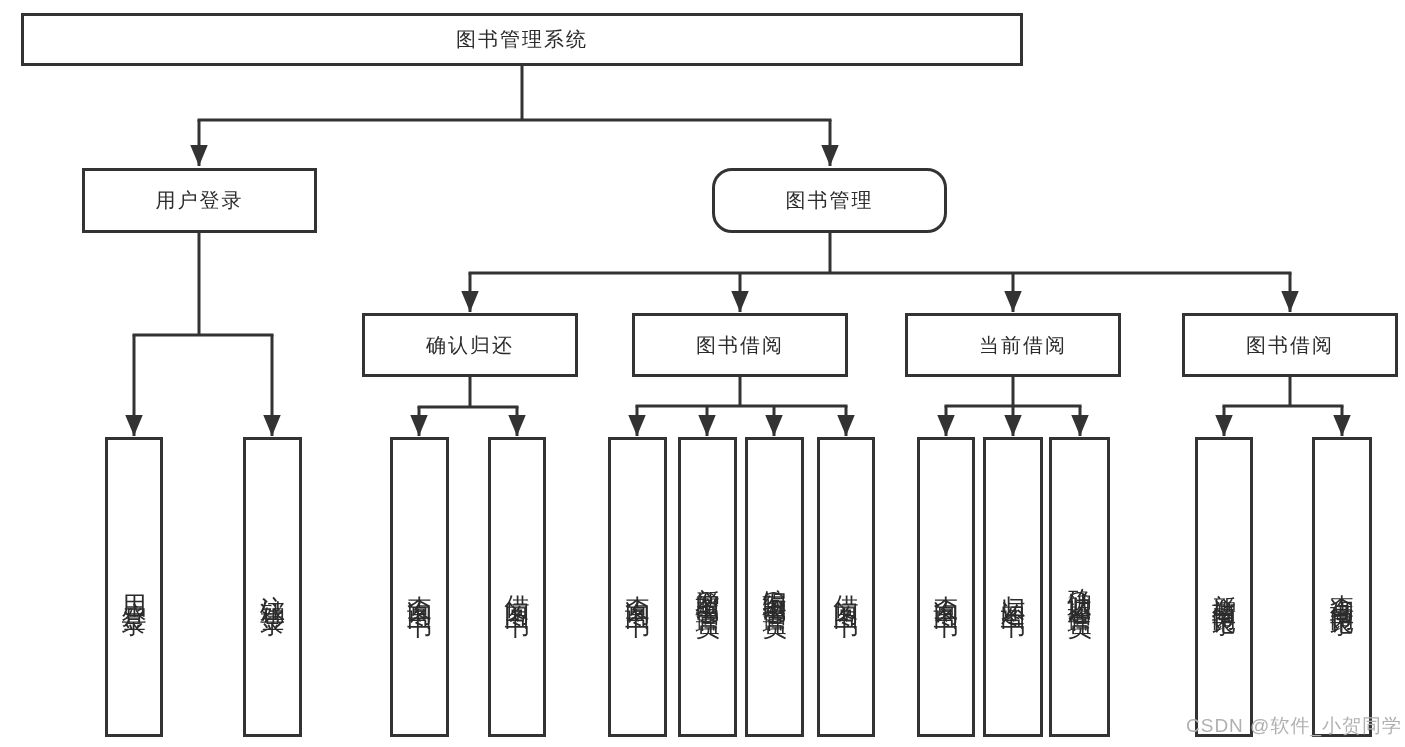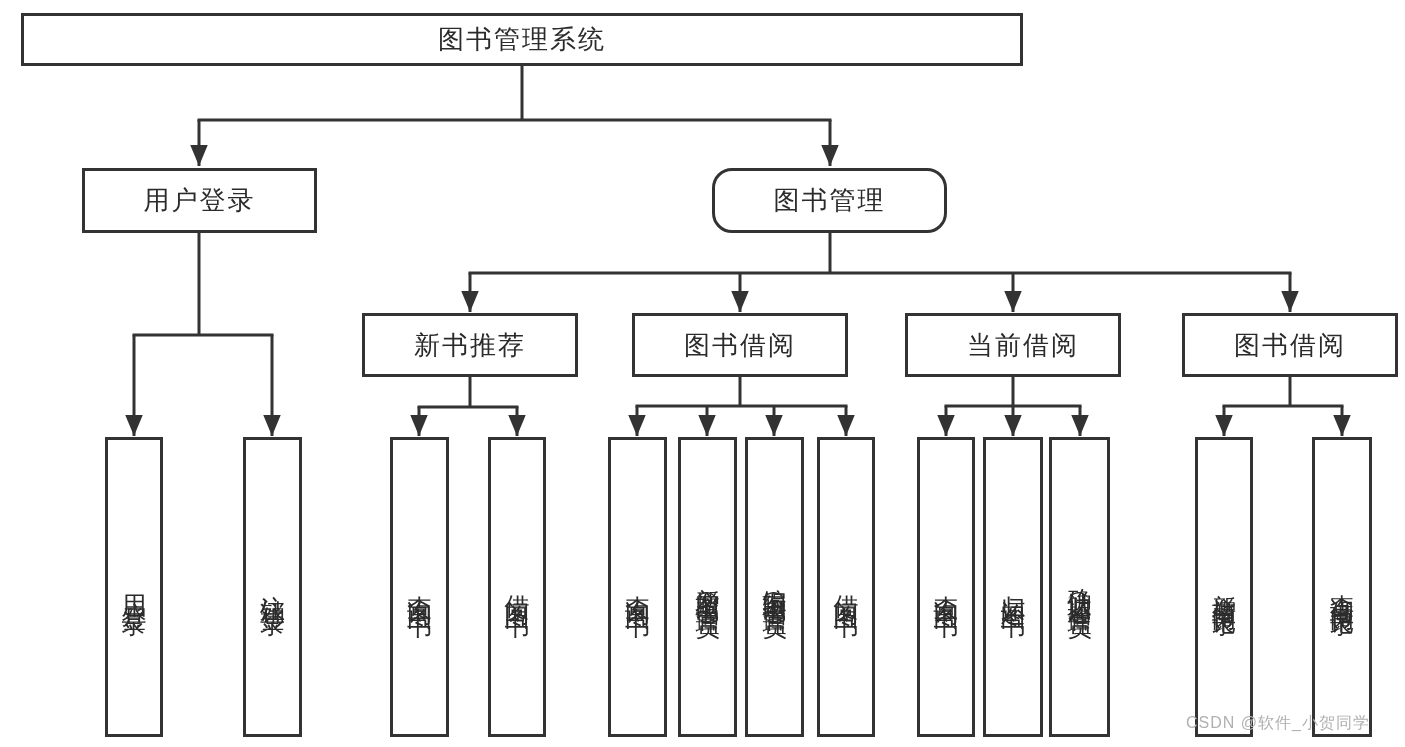--- a/index.html
+++ b/index.html
@@ -24,39 +24,39 @@
   .wires marker path{fill:var(--line);stroke:none;}
   .node{
     position:absolute;
     box-sizing:border-box;
     background:var(--fill);
     border:3px solid var(--border);
     display:flex;align-items:center;justify-content:center;
     z-index:2;
   }
   .hbox span{
-    font-size:26px;
+    font-size:20px;
     letter-spacing:2px;
     white-space:nowrap;
     color:var(--text);
   }
   .vbox .vtext{
     writing-mode:vertical-rl;
     font-size:25px;
     letter-spacing:6px;
     line-height:1;
     white-space:nowrap;
     color:var(--text);
   }
   .vbox.long .vtext{font-size:24px;letter-spacing:4px;}
   .watermark{
     position:absolute;
     left:1186px;top:713px;
     z-index:5;
-    font-size:16px;
+    font-size:19px;
     letter-spacing:1px;
     color:var(--watermark);
     white-space:nowrap;
   }
 </style>
 </head>
 <body>
 
 <div class="stage">
 
@@ -113,21 +113,21 @@
   </div>
 
   <div class="node hbox" style="left:82px;top:168px;width:235px;height:65px;">
     <span>用户登录</span>
   </div>
   <div class="node hbox" style="left:712px;top:168px;width:235px;height:65px;border-radius:20px;">
     <span>图书管理</span>
   </div>
 
   <div class="node hbox" style="left:362px;top:313px;width:216px;height:64px;">
-    <span>新书推荐</span>
+    <span>确认归还</span>
   </div>
   <div class="node hbox" style="left:632px;top:313px;width:216px;height:64px;font-family:Liberation Serif, serif;">
     <span>图书借阅</span>
   </div>
   <div class="node hbox" style="left:905px;top:313px;width:216px;height:64px;padding-left:20px;">
     <span>当前借阅</span>
   </div>
   <div class="node hbox" style="left:1182px;top:313px;width:216px;height:64px;">
     <span>图书借阅</span>
   </div>

